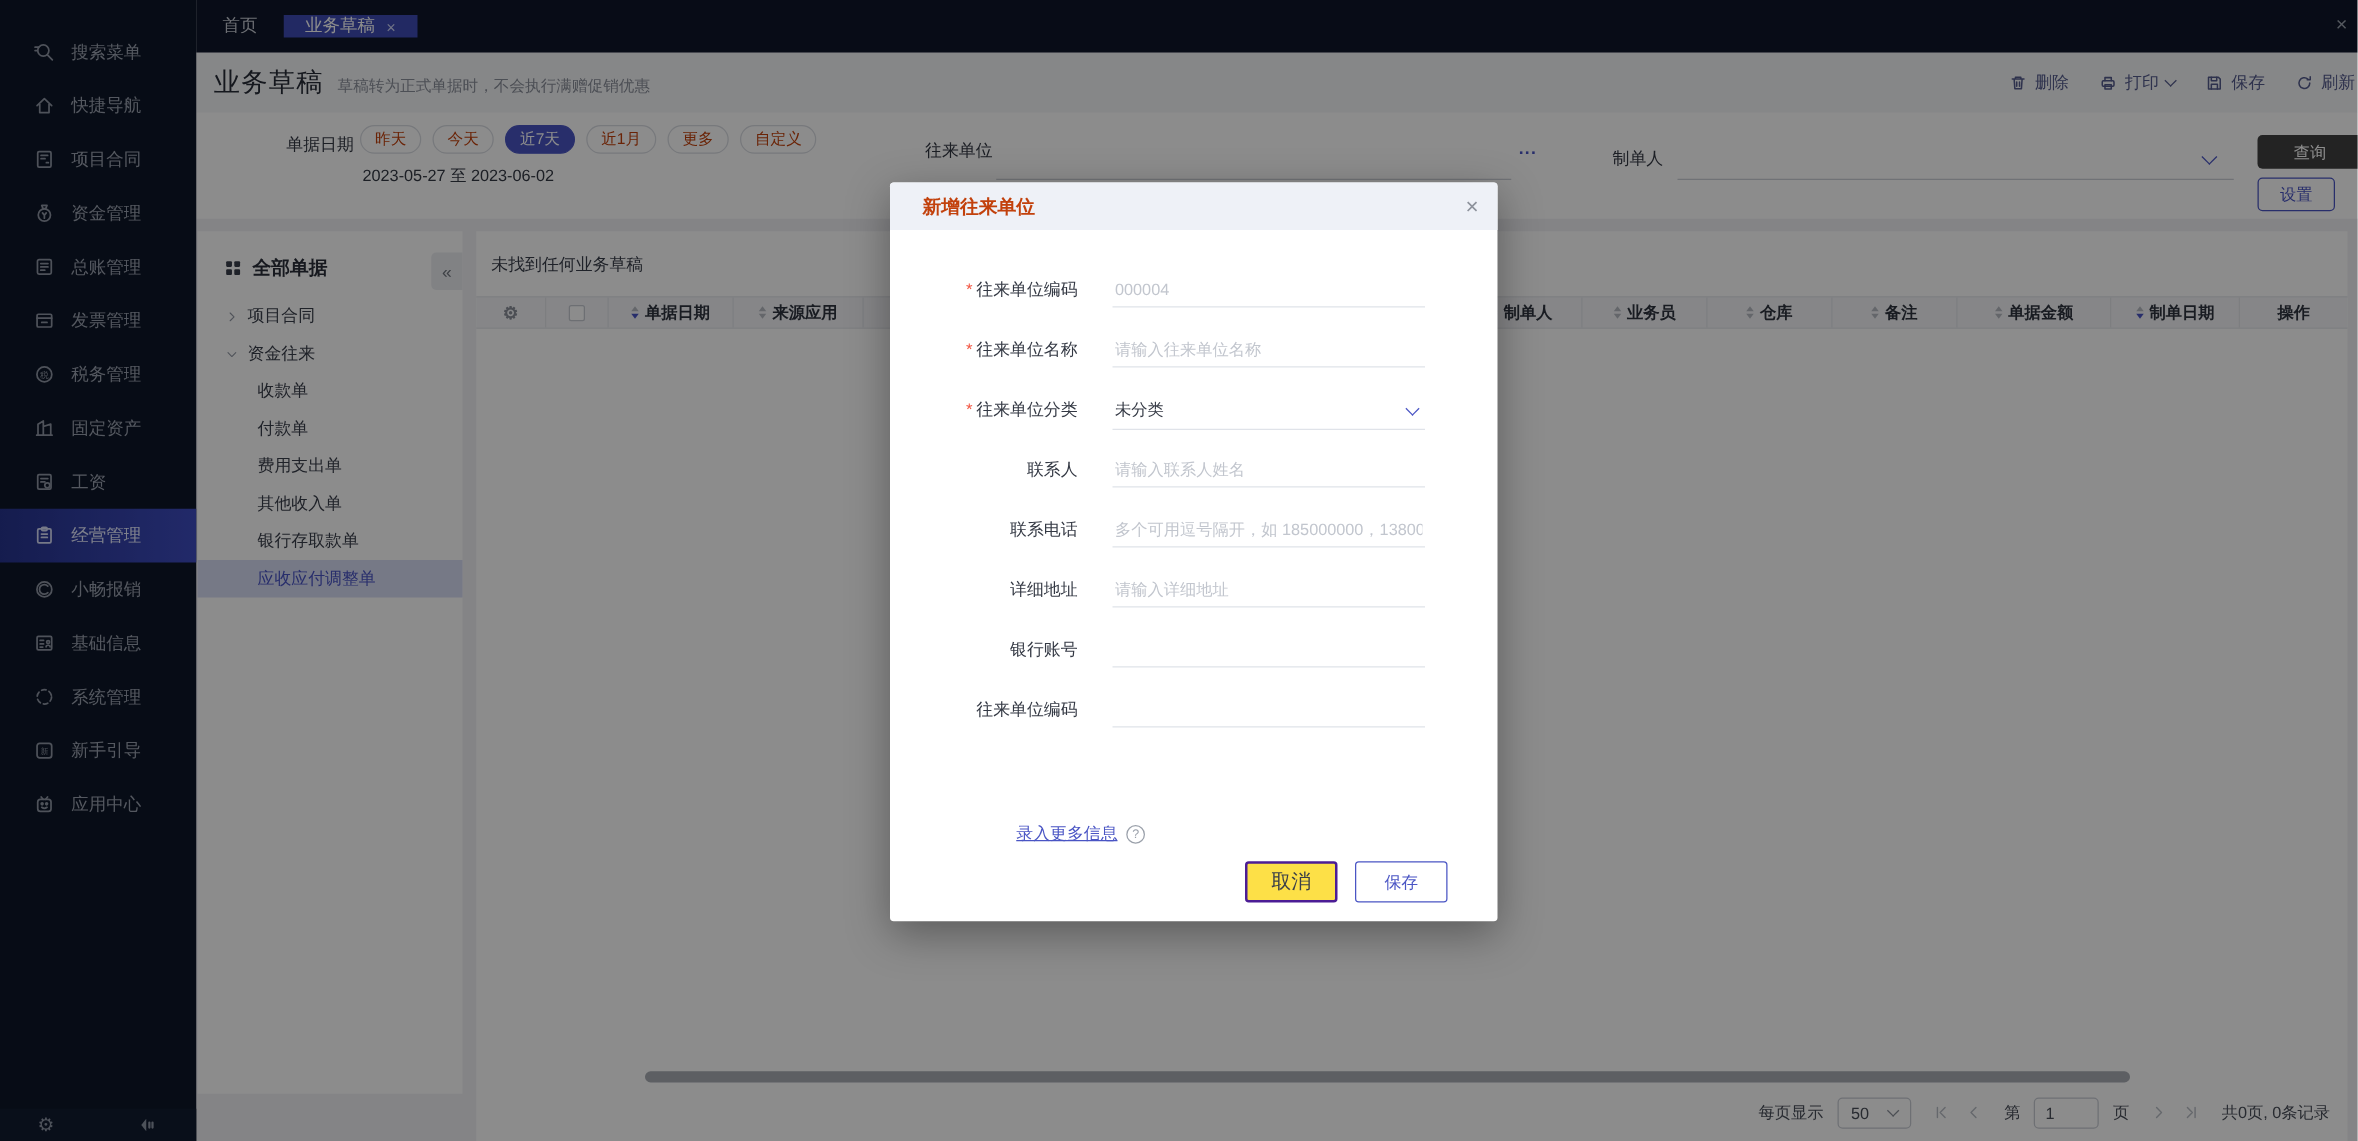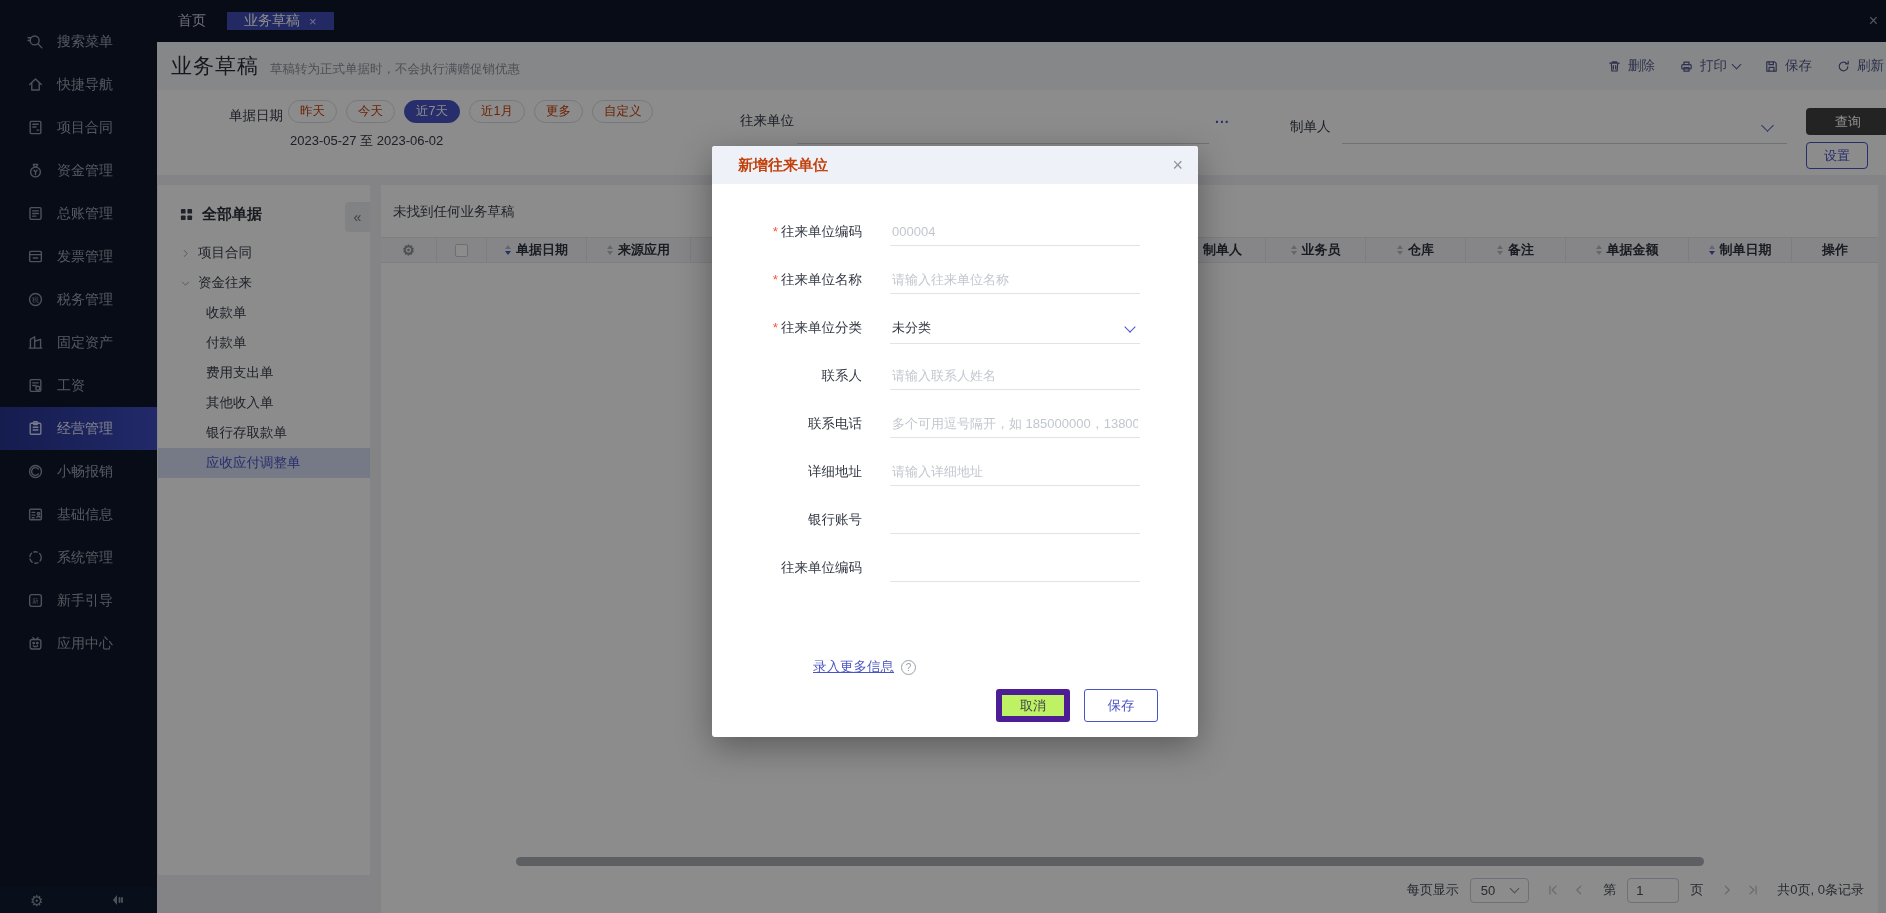--- a/index.html
+++ b/index.html
@@ -90,21 +90,21 @@
   .fctl{margin-left:28px;width:250px}
   .fin{width:250px;border:none;border-bottom:1px solid #e0e3e9;font-size:13px;color:#343944;padding:6px 2px;outline:none;background:transparent}
   .fin::placeholder{color:#c2c6ce}
   .fin.muted{color:#c2c6ce}
   .fsel{display:flex;align-items:center;justify-content:space-between;border-bottom:1px solid #e0e3e9;padding:6px 2px;font-size:13px;color:#343944;cursor:pointer}
   .fsel .chev{color:#4a55c4;width:8px;height:8px;margin-right:4px;margin-top:-2px}
   .more-wrap{position:absolute;left:101px;top:512px;display:flex;align-items:center;gap:7px}
   .more-link{color:#4a55c4;font-size:13.5px;text-decoration:underline;cursor:pointer}
   .help{width:15px;height:15px;border:1px solid #9aa0aa;border-radius:50%;color:#9aa0aa;font-size:10px;display:flex;align-items:center;justify-content:center;cursor:pointer}
   .modal-btns{position:absolute;right:40px;top:543px;display:flex;gap:14px}
-  .btn-cancel{width:74px;height:33px;background:#bef264;border:6px solid #4c1d95;border-radius:3px;color:#3a3f49;font-size:13px;cursor:pointer}
+  .btn-cancel{width:74px;height:33px;background:#fde047;border:2px solid #4c1d95;border-radius:3px;color:#3a3f49;font-size:16px;cursor:pointer}
   .btn-save{width:74px;height:33px;background:#fff;border:1px solid #4a55c4;border-radius:3px;color:#4a55c4;font-size:13.5px;cursor:pointer}
 </style>
 </head>
 <body>
 
 <div class="sidebar">
   <div class="side-items">
     <div class="sit">
       <svg class="ic" viewBox="0 0 16 16">
           <circle cx="7.2" cy="7" r="4.2"></circle>

